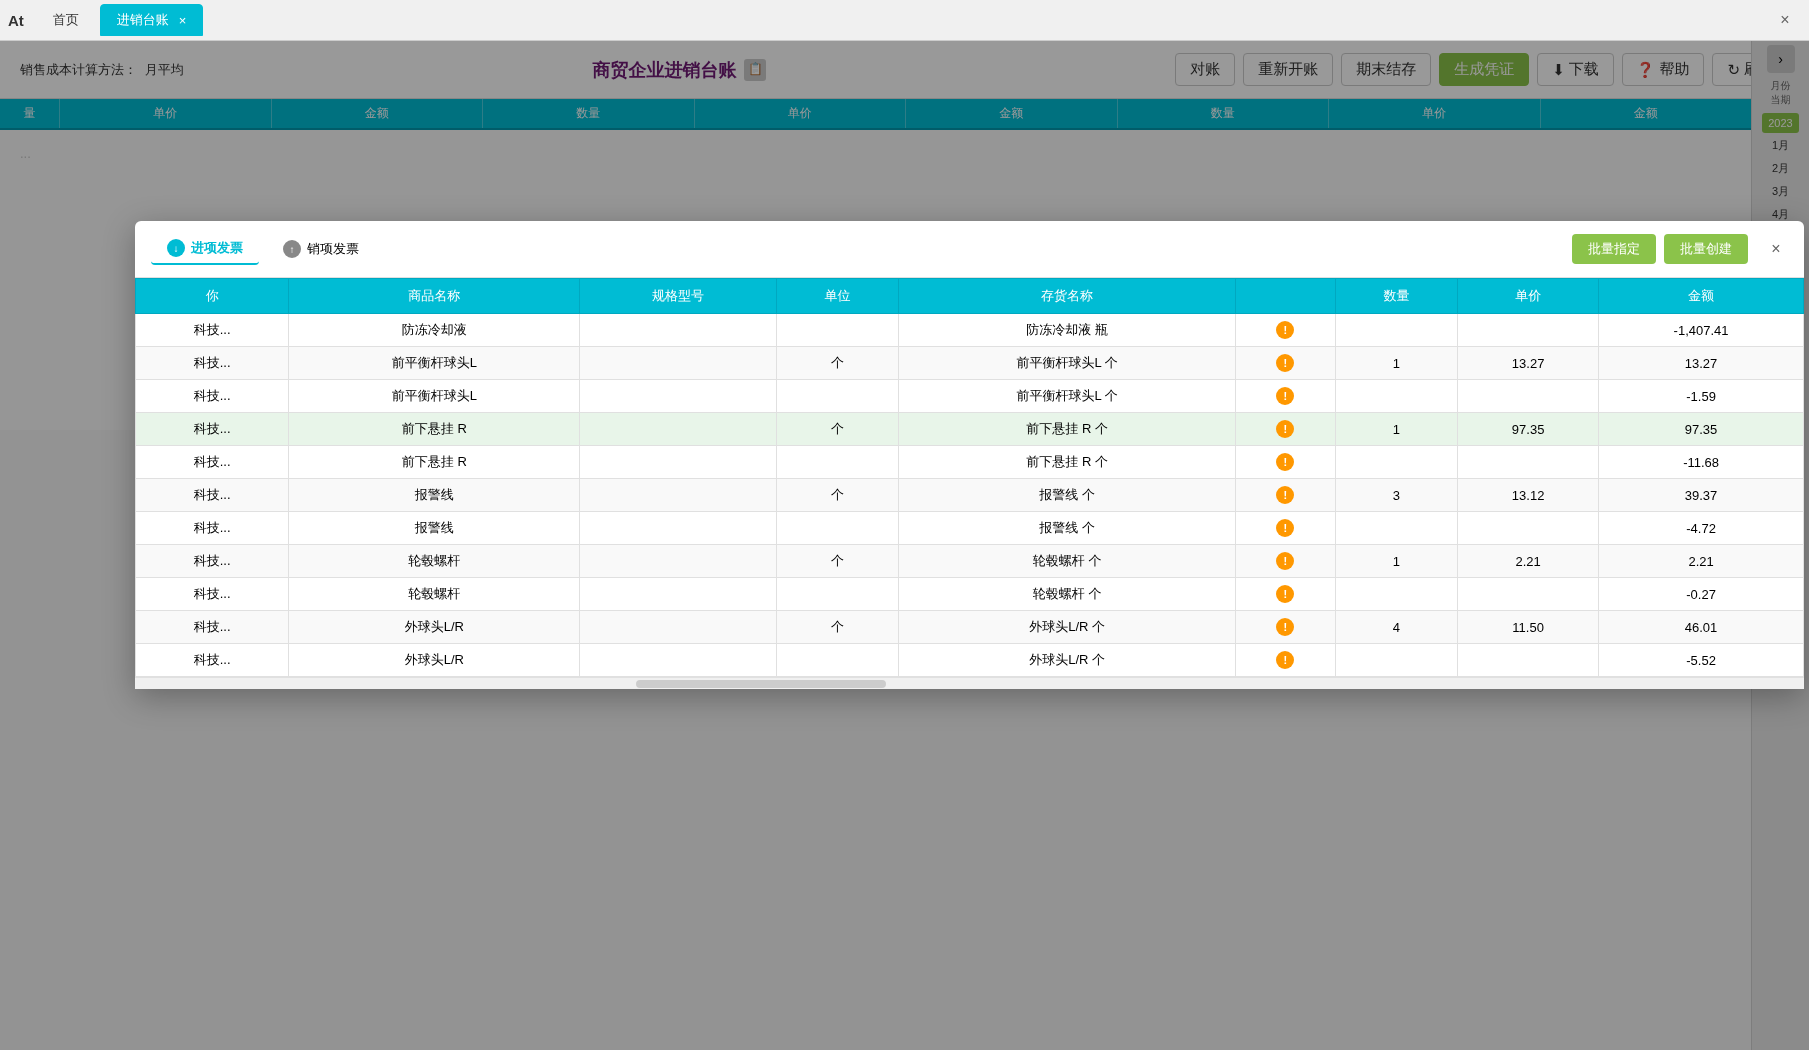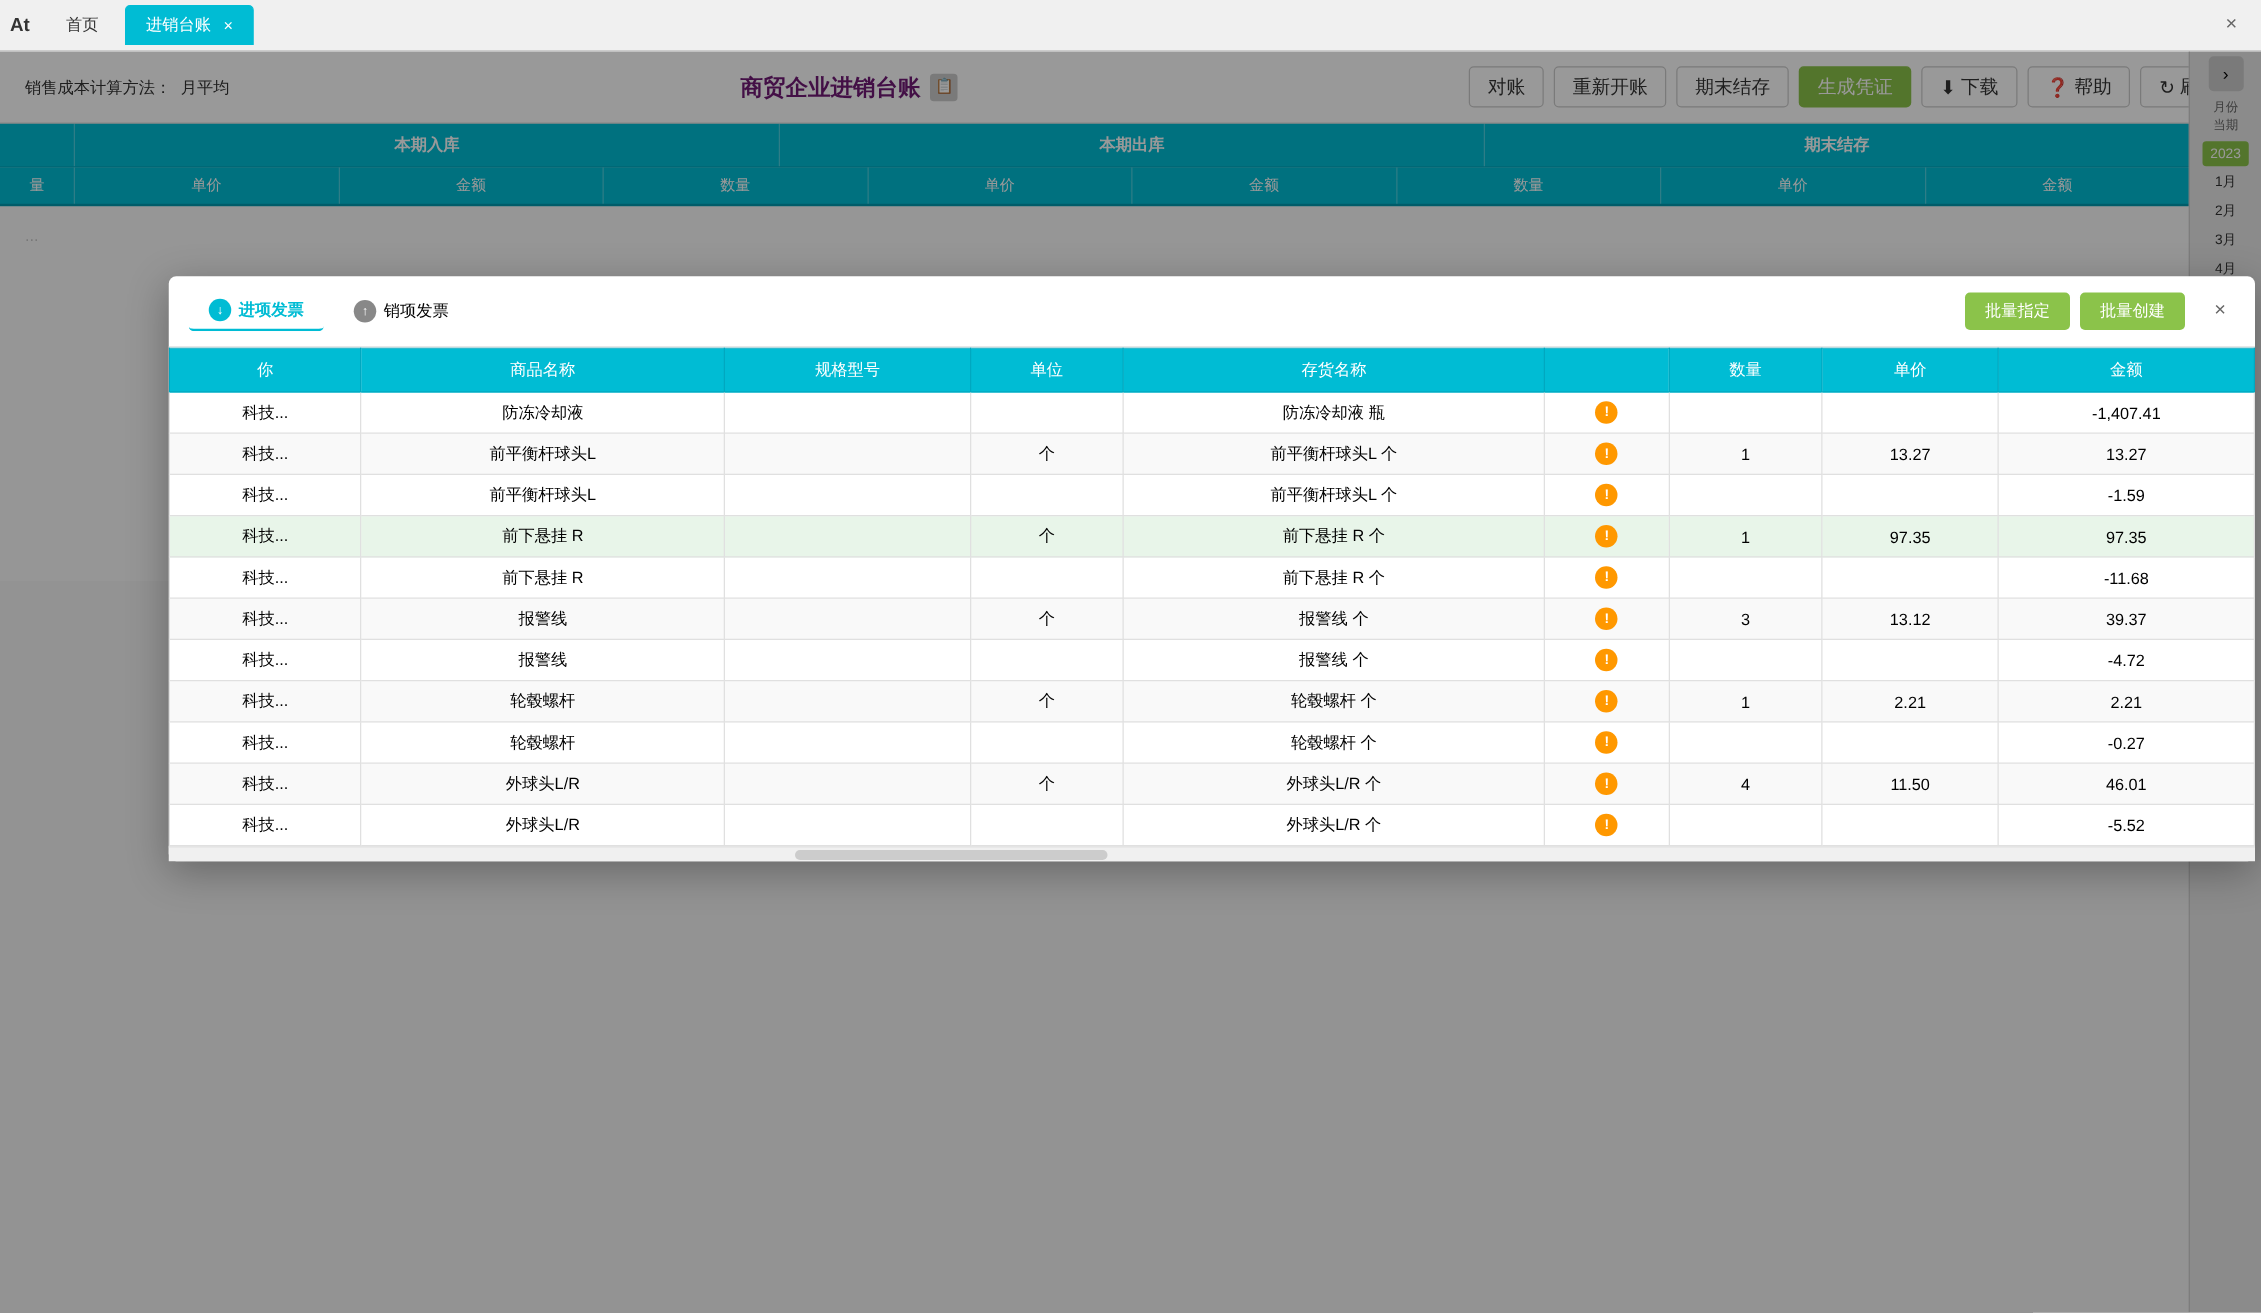--- a/index.html
+++ b/index.html
@@ -204,26 +204,20 @@
         <span>❓</span>
         <span>帮助</span>
       </button>
       <button class="btn btn-outline btn-icon">
         <span>↻</span>
         <span>刷新</span>
       </button>
     </div>
   </div>
 
-  <div style="display:flex; background:#00bcd4; color:#fff; border-bottom:1px solid #00a8c0; padding: 0 58px 0 0;">
-    <div style="width:60px; display:flex; align-items:center; justify-content:center; padding:8px 4px; border-right:1px solid rgba(255,255,255,0.3); font-size:12px;"></div>
-    <div style="flex:1; display:flex; align-items:center; justify-content:center; padding:8px 4px; border-right:1px solid rgba(255,255,255,0.3); font-size:13px; font-weight:bold;">本期入库</div>
-    <div style="flex:1; display:flex; align-items:center; justify-content:center; padding:8px 4px; border-right:1px solid rgba(255,255,255,0.3); font-size:13px; font-weight:bold;">本期出库</div>
-    <div style="flex:1; display:flex; align-items:center; justify-content:center; padding:8px 4px; font-size:13px; font-weight:bold;">期末结存</div>
-  </div>
   <div style="display:flex; background:#00bcd4; color:#fff; border-bottom:2px solid #009ab0; padding: 0 58px 0 0;">
     <div style="width:60px; padding:6px 4px; border-right:1px solid rgba(255,255,255,0.3); font-size:12px; text-align:center;">量</div>
     <div style="flex:1; padding:6px 4px; border-right:1px solid rgba(255,255,255,0.3); font-size:12px; text-align:center;">单价</div>
     <div style="flex:1; padding:6px 4px; border-right:1px solid rgba(255,255,255,0.3); font-size:12px; text-align:center;">金额</div>
     <div style="flex:1; padding:6px 4px; border-right:1px solid rgba(255,255,255,0.3); font-size:12px; text-align:center;">数量</div>
     <div style="flex:1; padding:6px 4px; border-right:1px solid rgba(255,255,255,0.3); font-size:12px; text-align:center;">单价</div>
     <div style="flex:1; padding:6px 4px; border-right:1px solid rgba(255,255,255,0.3); font-size:12px; text-align:center;">金额</div>
     <div style="flex:1; padding:6px 4px; border-right:1px solid rgba(255,255,255,0.3); font-size:12px; text-align:center;">数量</div>
     <div style="flex:1; padding:6px 4px; border-right:1px solid rgba(255,255,255,0.3); font-size:12px; text-align:center;">单价</div>
     <div style="flex:1; padding:6px 4px; font-size:12px; text-align:center;">金额</div>

